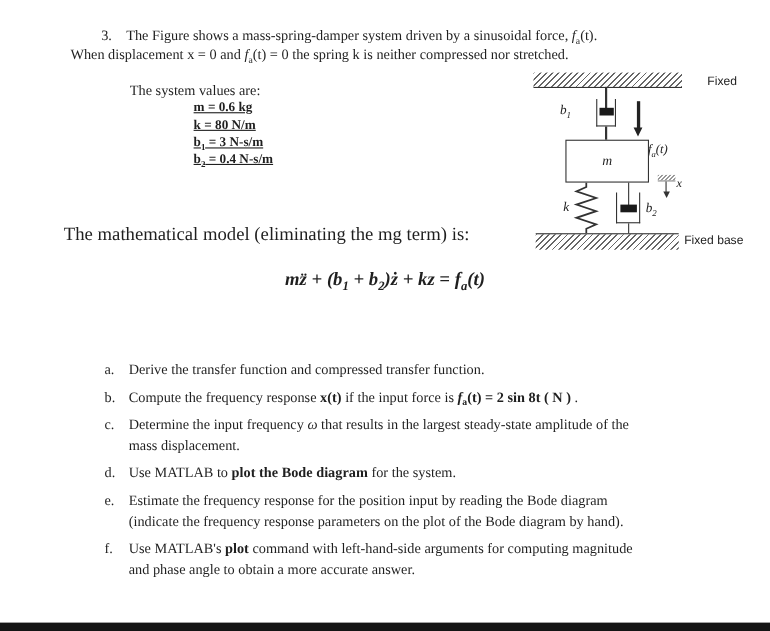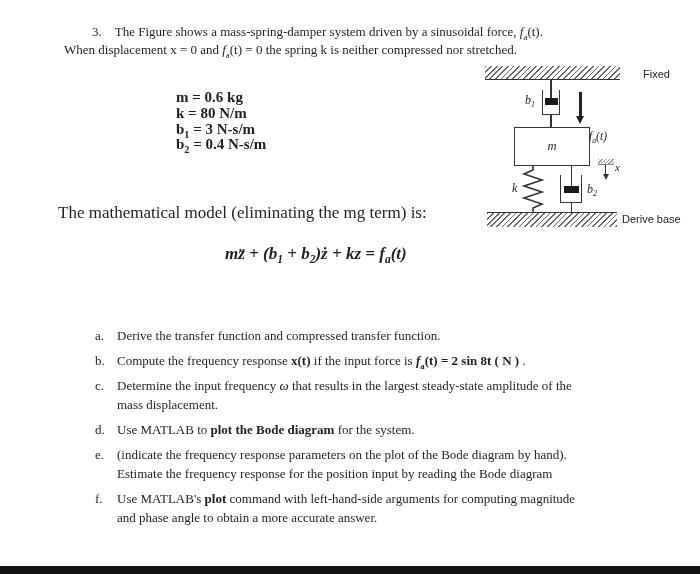--- a/index.html
+++ b/index.html
@@ -16,25 +16,25 @@
   .ii{font-style:italic;}
   sub{font-size:0.68em;line-height:0;}
 
   
   .problem{left:64px;top:23px;width:590px;font-size:13px;line-height:17.5px;font-weight:normal;}
   .problem .pline1{padding-left:28px;}
   .pnum{margin-right:13px;}
 
   
   .sysvals-label{left:118px;top:74px;font-size:13px;}
-  .sysvals-rows{left:176px;top:90px;font-size:15px;line-height:15.8px;font-weight:bold;}
+  .sysvals-rows{left:176px;top:90px;font-size:12px;line-height:15.8px;font-weight:bold;text-decoration:underline;}
 
   
   .model-intro{left:58px;top:203px;font-size:17px;}
-  .equation{left:225px;top:244px;width:250px;font-size:17px;font-weight:bold;font-style:italic;}
+  .equation{left:225px;top:244px;width:250px;text-align:center;font-size:17px;font-weight:bold;font-style:italic;}
 
   
   .tasks{left:95px;top:326px;width:575px;font-size:13px;}
   .task{margin-bottom:6px;line-height:19px;}
   .tlabel{display:inline-block;width:22px;vertical-align:top;}
   .tbody{display:inline-block;width:540px;vertical-align:top;}
 
   
   .diagram{left:480px;top:60px;width:220px;height:172px;}
   .hatch{position:absolute;background:repeating-linear-gradient(135deg,#666 0,#666 1.2px,transparent 1.2px,transparent 4px);box-sizing:border-box;}
@@ -59,39 +59,40 @@
 </head>
 <body>
 
 <div class="page">
 
   <div class="abs problem">
     <div class="pline1"><span class="pnum">3.</span><span><span>The Figure shows a mass-spring-damper system driven by a sinusoidal force, </span><span class="ii">f</span><sub>a</sub><span>(t).</span></span></div>
     <div class="pline2"><span>When displacement x = 0 and </span><span class="ii">f</span><sub>a</sub><span>(t) = 0 the spring k is neither compressed nor stretched.</span></div>
   </div>
 
+  <div class="abs sysvals-label">The system values are:</div>
   <div class="abs sysvals-rows">
       <div><span>m = 0.6 kg</span></div>
       <div><span>k = 80 N/m</span></div>
       <div><span>b</span><sub>1</sub><span> = 3 N-s/m</span></div>
       <div><span>b</span><sub>2</sub><span> = 0.4 N-s/m</span></div>
     </div>
 
   <div class="abs model-intro">The mathematical model (eliminating the mg term) is:</div>
   <div class="abs equation"><span>mz̈ + (b</span><sub>1</sub><span> + b</span><sub>2</sub><span>)ż + kz = f</span><sub>a</sub><span>(t)</span></div>
 
   <div class="abs diagram">
     <div class="hatch ceiling"></div>
     <div class="dlabel sanslab" style="left:147px;top:8px;padding-left:16px;">Fixed</div>
 
     <div class="vline" style="left:70px;top:19px;height:21px;"></div>
     <div class="cup" style="left:62px;top:30px;width:18px;height:25px;"></div>
     <div class="piston" style="left:64.5px;top:38px;width:13px;height:7px;"></div>
     <div class="vline" style="left:70px;top:55px;height:12px;"></div>
-    <div class="dlabel serlab" style="left:45px;top:33px;"><span>b</span><sub>1</sub></div>
+    <div class="dlabel serlab" style="left:29px;top:33px;"><span>b</span><sub>1</sub></div>
 
     <div class="vline thick" style="left:99px;top:32px;height:25px;"></div>
     <div class="arrowhead" style="left:96px;top:56px;"></div>
     <div class="dlabel serlab" style="left:109px;top:35px;font-size:11.5px;margin-top:35px;"><span>f</span><sub>a</sub><span>(t)</span></div>
 
     <div class="mass">
         <div class="mlab">m</div>
       </div>
 
     <div class="xmark"></div>
@@ -104,27 +105,27 @@
     </svg>
     <div class="dlabel serlab" style="left:32px;top:121px;">k</div>
 
     <div class="vline" style="left:90.5px;top:106px;height:22px;"></div>
     <div class="cup" style="left:80px;top:115px;width:22px;height:28px;"></div>
     <div class="piston" style="left:83.5px;top:126px;width:15px;height:7px;"></div>
     <div class="vline" style="left:90.5px;top:143px;height:9px;"></div>
     <div class="dlabel serlab" style="left:107px;top:122px;"><span>b</span><sub>2</sub></div>
 
     <div class="hatch base"></div>
-    <div class="dlabel sanslab" style="left:142px;top:153px;">Derive base</div>
+    <div class="dlabel sanslab" style="left:142px;top:153px;">Fixed base</div>
   </div>
 
   <div class="abs tasks">
       <div class="task"><span class="tlabel">a.</span><span class="tbody"><div class="tline"><span>Derive the transfer function and compressed transfer function.</span></div></span></div>
       <div class="task"><span class="tlabel">b.</span><span class="tbody"><div class="tline"><span>Compute the frequency response </span><span class="bb">x(t)</span><span> if the input force is </span><span class="bb ii">f</span><sub class="bb">a</sub><span class="bb">(t) = 2 sin 8t ( N )</span><span> .</span></div></span></div>
       <div class="task"><span class="tlabel">c.</span><span class="tbody"><div class="tline"><span>Determine the input frequency </span><span class="ii">ω</span><span> that results in the largest steady-state amplitude of the</span></div><div class="tline"><span>mass displacement.</span></div></span></div>
       <div class="task"><span class="tlabel">d.</span><span class="tbody"><div class="tline"><span>Use MATLAB to </span><span class="bb">plot the Bode diagram</span><span> for the system.</span></div></span></div>
-      <div class="task"><span class="tlabel">e.</span><span class="tbody"><div class="tline"><span>(indicate the frequency response parameters on the plot of the Bode diagram by hand).</span></div><div class="tline"><span>Estimate the frequency response for the position input by reading the Bode diagram</span></div></span></div>
+      <div class="task"><span class="tlabel">e.</span><span class="tbody"><div class="tline"><span>Estimate the frequency response for the position input by reading the Bode diagram</span></div><div class="tline"><span>(indicate the frequency response parameters on the plot of the Bode diagram by hand).</span></div></span></div>
       <div class="task"><span class="tlabel">f.</span><span class="tbody"><div class="tline"><span>Use MATLAB's </span><span class="bb">plot</span><span> command with left-hand-side arguments for computing magnitude</span></div><div class="tline"><span>and phase angle to obtain a more accurate answer.</span></div></span></div>
     </div>
 
   <div class="abs bottom-bar"></div>
 
 </div>
 
 </body></html>

